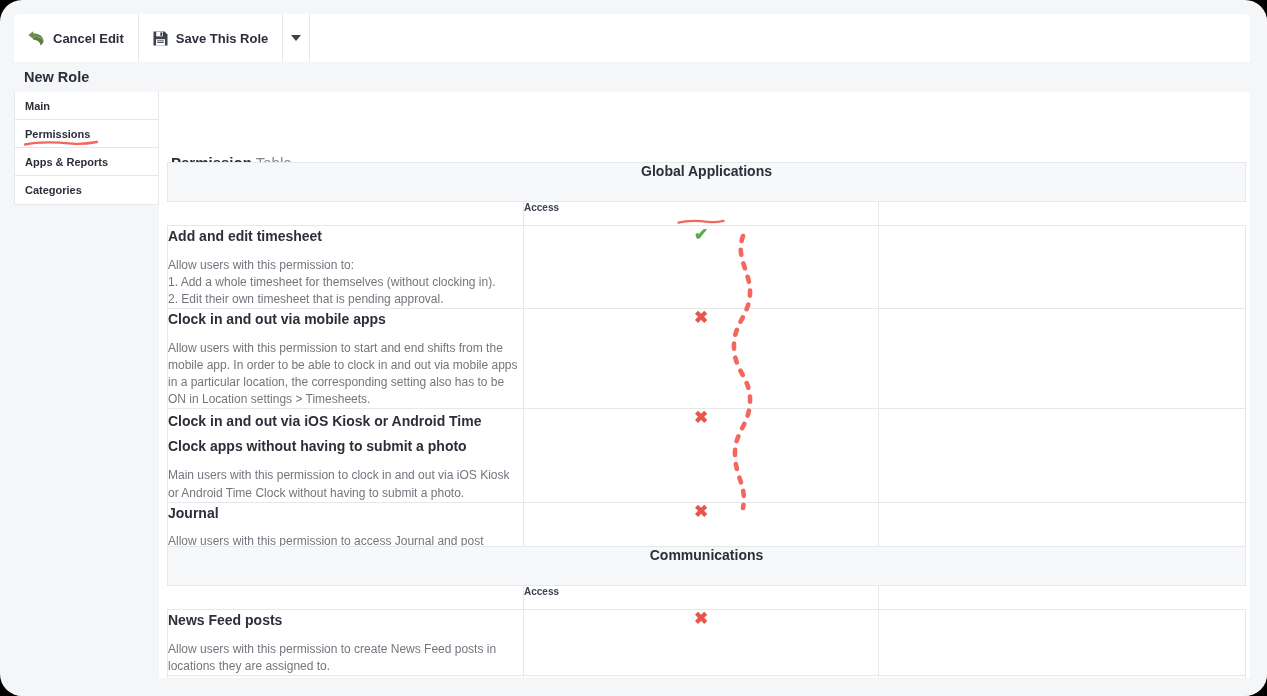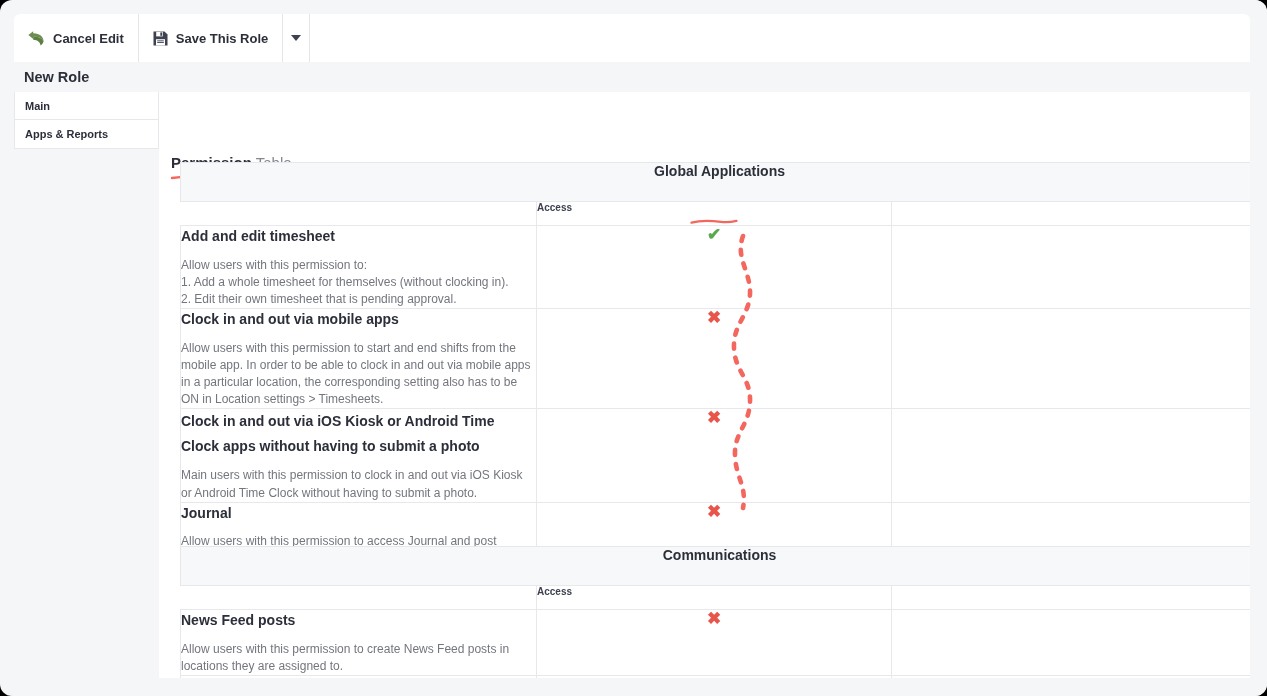--- a/index.html
+++ b/index.html
@@ -4,21 +4,21 @@
 <style>
   html,body{margin:0;padding:0;}
   body{
     width:1267px;height:696px;overflow:hidden;
     background:#000000;
     font-family:"Liberation Sans", sans-serif;
     -webkit-font-smoothing:antialiased;
   }
   .browser-frame{
     position:absolute;left:0;top:0;width:1267px;height:696px;
-    background:#f5f6f8;border-radius:12px;overflow:hidden;
+    background:#f5f6f8;border-radius:22px;overflow:hidden;
   }
   
   .toolbar{
     position:absolute;left:14px;top:14px;width:1236px;height:48px;
     background:#ffffff;border-radius:6px 6px 0 0;
     display:flex;align-items:stretch;
   }
   .tb-btn{
     display:flex;align-items:center;gap:8px;
     padding:0 14px;
@@ -71,21 +71,21 @@
     background:#ffffff;overflow:hidden;
   }
   .ptbl-heading{
     position:absolute;left:12px;top:62px;
     font-size:15px;color:#2c2f3a;
   }
   .ptbl-heading .b{font-weight:bold;color:#2c2f3a;}
   .ptbl-heading .l{font-weight:normal;color:#85878d;}
 
   .ptable{
-    position:absolute;left:21px;top:70px;width:1078px;
+    position:absolute;left:8px;top:70px;width:1078px;
     border-collapse:collapse;table-layout:fixed;
   }
   .ptable td,.ptable th{border:1px solid #e6e8ec;padding:0;vertical-align:top;}
   .group-head{
     background:#f7f8f9;height:38px;text-align:center;
     font-size:14px;font-weight:bold;color:#2c2f3a;vertical-align:middle;
   }
   .access-head{
     background:#ffffff;height:23px;
     font-size:10px;font-weight:bold;color:#3d4150;vertical-align:middle;
@@ -157,22 +157,31 @@
 
     <div class="tb-rest"></div>
   </div>
 
   <div class="page-title">New Role</div>
 
   <div class="sidebar">
     <div class="side-item">
       <span>Main</span>
     </div>
+    <div class="side-item active">
+      <span>Permissions</span>
+      <svg class="redmark" style="left:8px;top:19px;width:80px;height:8px;" viewBox="0 0 80 8">
+        <path d="M2 5.5 C14 2.8, 34 3.2, 49 4.6 C58 5.4, 66 4.4, 74 3.0" stroke="#f4675e" stroke-width="2.4" fill="none" stroke-linecap="round"></path>
+      </svg>
+    </div>
     <div class="side-item">
       <span>Apps &amp; Reports</span>
+    </div>
+    <div class="side-item">
+      <span>Categories</span>
     </div>
   </div>
 
   <div class="main">
 
     <div class="ptbl-heading">
       <span class="b">Permission</span>
       <span class="l">Table</span>
       <svg class="redmark" style="left:-1px;top:19px;width:110px;height:8px;" viewBox="0 0 110 8">
         <path d="M2 5.0 C22 2.6, 52 3.0, 72 4.4 C86 5.4, 96 4.6, 107 3.2" stroke="#f4675e" stroke-width="2.4" fill="none" stroke-linecap="round"></path>

